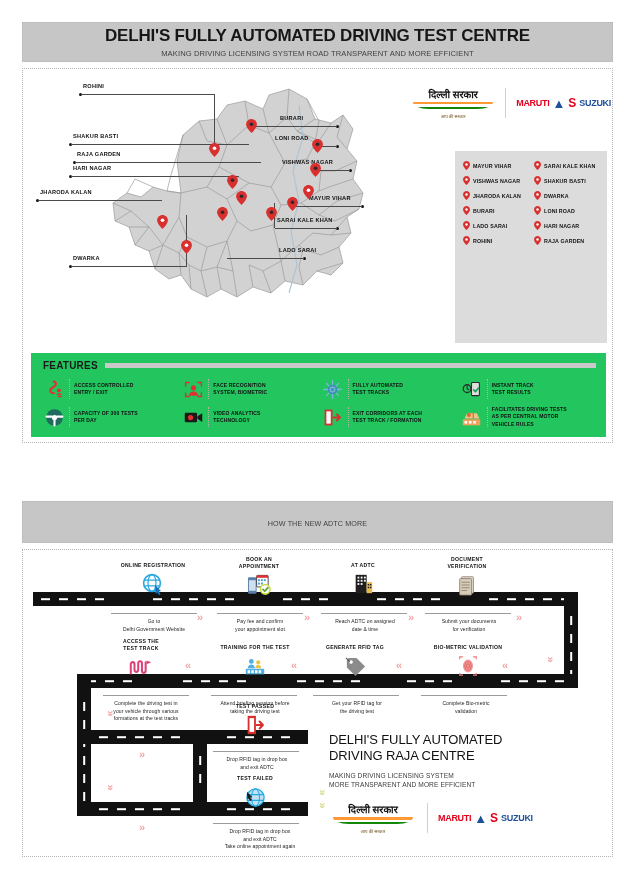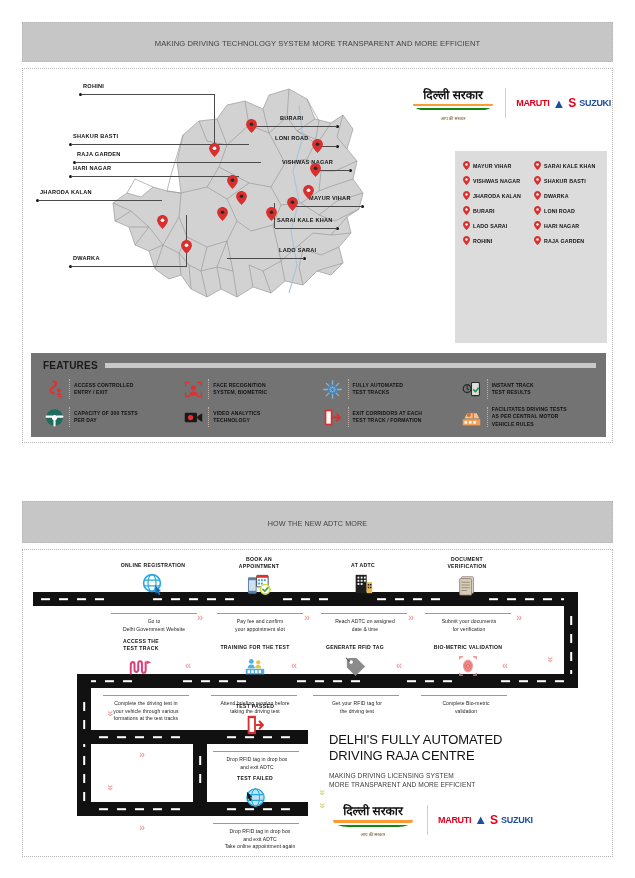--- a/index.html
+++ b/index.html
@@ -53,21 +53,21 @@
   .leaddot { position:absolute; width:3px; height:3px; background:#111; border-radius:50%; }
 
   .pin {
     position:absolute; width:11px; height:14px;
   }
   .pin svg { width:100%; height:100%; display:block; }
 
   
   #logos-top { position:absolute; left:388px; top:14px; width:200px; height:40px; display:flex; align-items:center; }
   .logo-delhi { width:88px; text-align:center; }
-  .logo-delhi .hin { font-size: 12px; font-weight:bold; color:#111; font-family:Liberation Sans, sans-serif; }
+  .logo-delhi .hin { font-size: 10px; font-weight:bold; color:#111; font-family:Liberation Serif, serif; }
   .logo-delhi .sub { font-size: 4.4px; color:#6a4a12; font-family:"Liberation Serif", serif; margin-top:4px;}
   .tricolor { height:7px; width:80px; margin:1px auto 0; border-radius:0 0 40px 40px/0 0 18px 18px; overflow:hidden; display:flex; flex-direction:column;}
   .tricolor i { display:block; flex:1; }
   .tc-s { background:#ff9933; }
   .tc-w { background:#ffffff; }
   .tc-g { background:#138808; }
   .logo-div { width:1px; height:30px; background:#cfcfcf; margin:0 10px; }
   .logo-ms { display:flex; align-items:center; gap:3px; }
   .ms-t { color:#e3001b; font-weight:bold; font-size:9px; letter-spacing:-0.3px;}
   .ms-t2 { color:#1d4f9e; font-weight:bold; font-size:9px; letter-spacing:-0.3px;}
@@ -83,21 +83,21 @@
   #centres .hd .txt { font-size:7.6px; font-weight:bold; line-height:1.35; color:#111; letter-spacing:0.1px;}
   .bigpin { width:15px; height:19px; flex:0 0 15px; }
   #centres .grid { display:grid; grid-template-columns: 1fr 1fr; gap:6px 4px; padding:10px 6px 0 8px; }
   .cit { display:flex; align-items:center; gap:3px; }
   .cit .p { width:7px; height:9px; flex:0 0 7px;}
   .cit span { font-size:5.3px; font-weight:bold; letter-spacing:0.15px; color:#111; white-space:nowrap;}
 
   
   #features {
     position:absolute; left:8px; top:284px; width:575px; height:84px;
-    background:#737373;
+    background:#22c55e;
   }
   .feat-title-row { display:flex; align-items:center; gap:7px; padding:7px 10px 0 12px; }
   .feat-title-row .ft { font-size:10px; font-weight:bold; color:#1a1a1a; letter-spacing:0.2px;}
   .feat-title-row .fl { flex:1; height:5px; background:#c9c9c9; }
   .feat-grid { display:grid; grid-template-columns: repeat(4, 1fr); gap:6px 4px; padding:7px 10px 0 12px; }
   .feat { display:flex; align-items:center; gap:4px; }
   .feat .ic { width:22px; height:22px; flex:0 0 22px; display:flex; align-items:center; justify-content:center;}
   .feat .vr { width:0; border-left:1px dotted #bcb0a7; height:20px; }
   .feat .lbl { font-size:5px; font-weight:bold; line-height:1.45; letter-spacing:0.15px; color:#111; }
 
@@ -127,21 +127,22 @@
   
   #brand2 { position:absolute; left:306px; top:182px; width:282px; height:110px; }
   #brand2 .b1 { font-size:13px; font-weight:normal; line-height:1.25; color:#111; letter-spacing:-0.1px;}
   #brand2 .b2 { font-size:6.6px; color:#3c3c3c; line-height:1.5; margin-top:6px; letter-spacing:0.1px;}
   #brand2 .logos { display:flex; align-items:center; margin-top:12px; }
 </style>
 </head>
 <body>
 
 <div class="panel band dotted" id="sec1-band">
-  <div class="t2">MAKING DRIVING TECHNOLOGY SYSTEM MORE TRANSPARENT AND MORE EFFICIENT</div>
+  <div class="t1">DELHI'S FULLY AUTOMATED DRIVING TEST CENTRE</div>
+  <div class="t2">MAKING DRIVING LICENSING SYSTEM ROAD TRANSPARENT AND MORE EFFICIENT</div>
 </div>
 
 <div class="panel dotted" id="sec1-body">
 
   <div id="logos-top">
     <div class="logo-delhi">
       <div class="hin">दिल्ली सरकार</div>
       <div class="tricolor">
           <i class="tc-s"></i>
           <i class="tc-w"></i>

